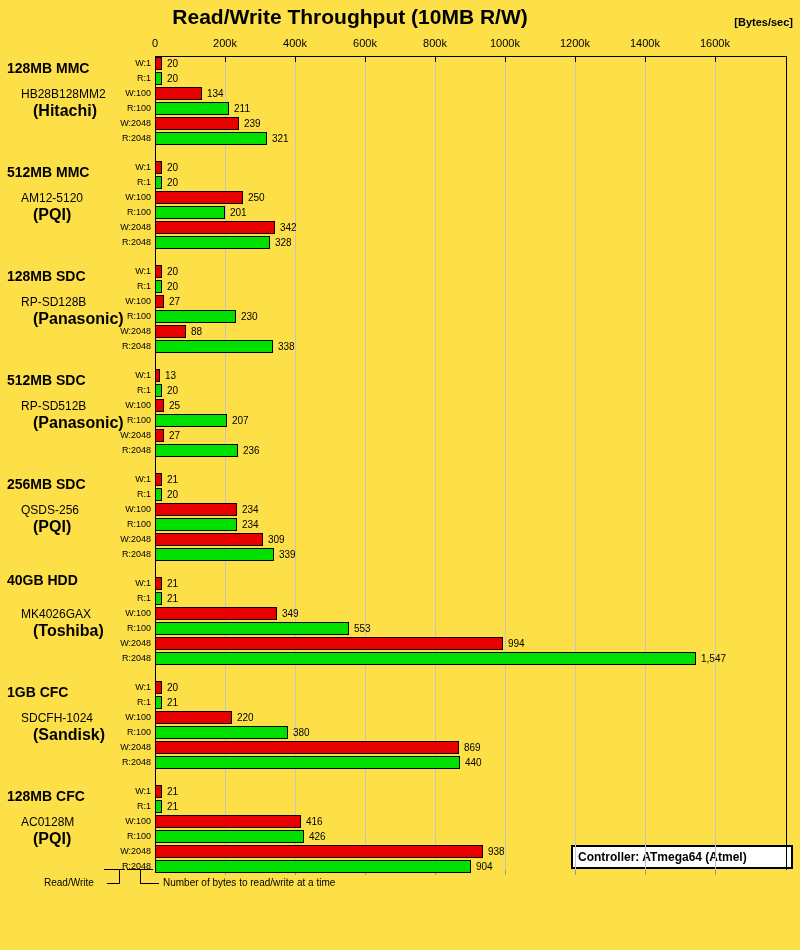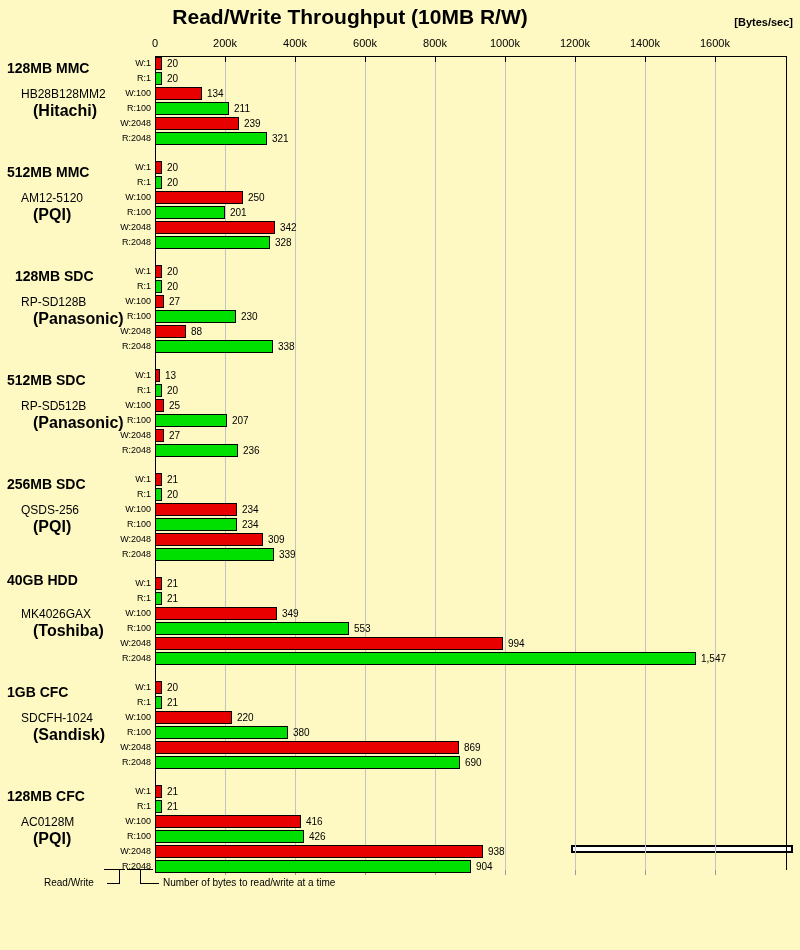--- a/index.html
+++ b/index.html
@@ -1,17 +1,17 @@
 <!DOCTYPE html>
 <html><head>
 <meta charset="utf-8">
 <style>
   html,body{margin:0;padding:0;background:#fff;}
   #chart-root{
-    position:relative;width:800px;height:950px;background:#fef9c3;overflow:hidden;
+    position:relative;width:800px;height:950px;background:#fde047;overflow:hidden;
     font-family:"Liberation Sans", sans-serif;color:#000;
   }
   .title{position:absolute;left:0;top:5px;width:700px;text-align:center;
          font-size:21px;font-weight:bold;}
   .unit{position:absolute;top:16px;right:7px;font-size:11px;font-weight:bold;}
   .tick-label{position:absolute;top:37px;width:60px;text-align:center;font-size:11px;}
   .axis-line{position:absolute;background:#000;}
   .gridline{position:absolute;background:#c4c4c4;width:1px;}
   .tickmark{position:absolute;background:#000;width:1px;height:6px;}
   .btick{position:absolute;background:#9a9a9a;width:1px;height:5px;}
@@ -34,20 +34,21 @@
 </head>
 <body>
 
 <div id="chart-root">
   <div class="title">Read/Write Throughput (10MB R/W)</div>
   <div class="unit">[Bytes/sec]</div>
 
   <div id="plot"></div>
 
   <div class="info-box">
+    <div>Controller: ATmega64 (Atmel)</div>
   </div>
 
   <div class="legend-rw">Read/Write</div>
   <div class="legend-bytes">Number of bytes to read/write at a time</div>
 
   <div class="annot-line" style="left:104px;top:869px;width:21px;height:1px;"></div>
   <div class="annot-line" style="left:127px;top:869px;width:26px;height:1px;"></div>
   <div class="annot-line" style="left:119px;top:870px;width:1px;height:14px;"></div>
   <div class="annot-line" style="left:107px;top:883px;width:13px;height:1px;"></div>
   <div class="annot-line" style="left:140px;top:870px;width:1px;height:14px;"></div>
@@ -125,21 +126,21 @@
     <div class="vallab" style="left: 248px; top: 191px;">250</div>
     <div class="rowlab" style="top: 206px;">R:100</div>
     <div class="bar" style="left: 155px; top: 206px; width: 70px; background: rgb(0, 224, 0);"></div>
     <div class="vallab" style="left: 230px; top: 206px;">201</div>
     <div class="rowlab" style="top: 221px;">W:2048</div>
     <div class="bar" style="left: 155px; top: 221px; width: 120px; background: rgb(232, 0, 0);"></div>
     <div class="vallab" style="left: 280px; top: 221px;">342</div>
     <div class="rowlab" style="top: 236px;">R:2048</div>
     <div class="bar" style="left: 155px; top: 236px; width: 115px; background: rgb(0, 224, 0);"></div>
     <div class="vallab" style="left: 275px; top: 236px;">328</div>
-    <div class="gname" style="top: 268px; margin-left: 8px;">128MB SDC</div>
+    <div class="gname" style="top: 268px;">128MB SDC</div>
     <div class="gmodel" style="top: 295px;">RP-SD128B</div>
     <div class="gmaker" style="top: 310px;">(Panasonic)</div>
     <div class="rowlab" style="top: 265px;">W:1</div>
     <div class="bar" style="left: 155px; top: 265px; width: 7px; background: rgb(232, 0, 0);"></div>
     <div class="vallab" style="left: 167px; top: 265px;">20</div>
     <div class="rowlab" style="top: 280px;">R:1</div>
     <div class="bar" style="left: 155px; top: 280px; width: 7px; background: rgb(0, 224, 0);"></div>
     <div class="vallab" style="left: 167px; top: 280px;">20</div>
     <div class="rowlab" style="top: 295px;">W:100</div>
     <div class="bar" style="left: 155px; top: 295px; width: 9px; background: rgb(232, 0, 0);"></div>
@@ -229,21 +230,21 @@
     <div class="bar" style="left: 155px; top: 711px; width: 77px; background: rgb(232, 0, 0);"></div>
     <div class="vallab" style="left: 237px; top: 711px;">220</div>
     <div class="rowlab" style="top: 726px;">R:100</div>
     <div class="bar" style="left: 155px; top: 726px; width: 133px; background: rgb(0, 224, 0);"></div>
     <div class="vallab" style="left: 293px; top: 726px;">380</div>
     <div class="rowlab" style="top: 741px;">W:2048</div>
     <div class="bar" style="left: 155px; top: 741px; width: 304px; background: rgb(232, 0, 0);"></div>
     <div class="vallab" style="left: 464px; top: 741px;">869</div>
     <div class="rowlab" style="top: 756px;">R:2048</div>
     <div class="bar" style="left: 155px; top: 756px; width: 305px; background: rgb(0, 224, 0);"></div>
-    <div class="vallab" style="left: 465px; top: 756px;">690</div>
+    <div class="vallab" style="left: 465px; top: 756px;">440</div>
     <div class="gname" style="top: 788px;">128MB CFC</div>
     <div class="gmodel" style="top: 815px;">AC0128M</div>
     <div class="gmaker" style="top: 830px;">(PQI)</div>
     <div class="rowlab" style="top: 785px;">W:1</div>
     <div class="bar" style="left: 155px; top: 785px; width: 7px; background: rgb(232, 0, 0);"></div>
     <div class="vallab" style="left: 167px; top: 785px;">21</div>
     <div class="rowlab" style="top: 800px;">R:1</div>
     <div class="bar" style="left: 155px; top: 800px; width: 7px; background: rgb(0, 224, 0);"></div>
     <div class="vallab" style="left: 167px; top: 800px;">21</div>
     <div class="rowlab" style="top: 815px;">W:100</div>

